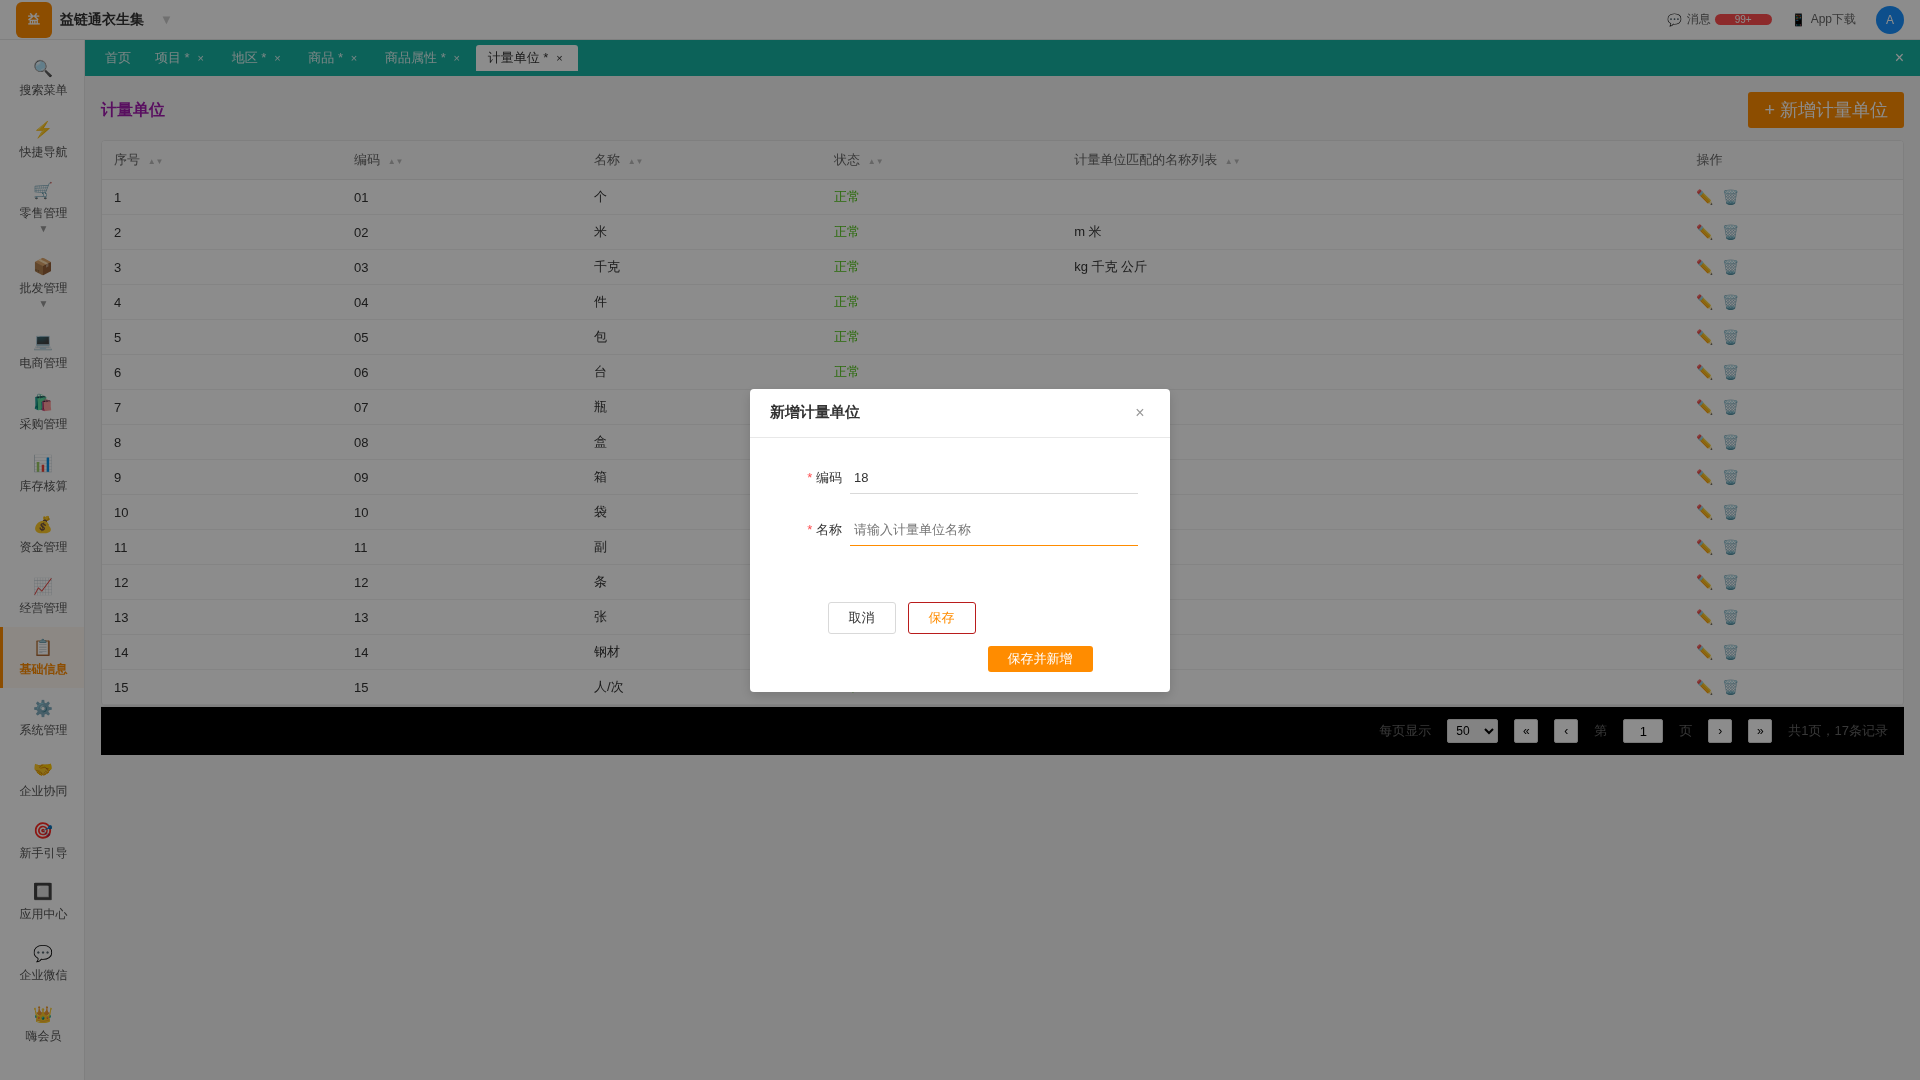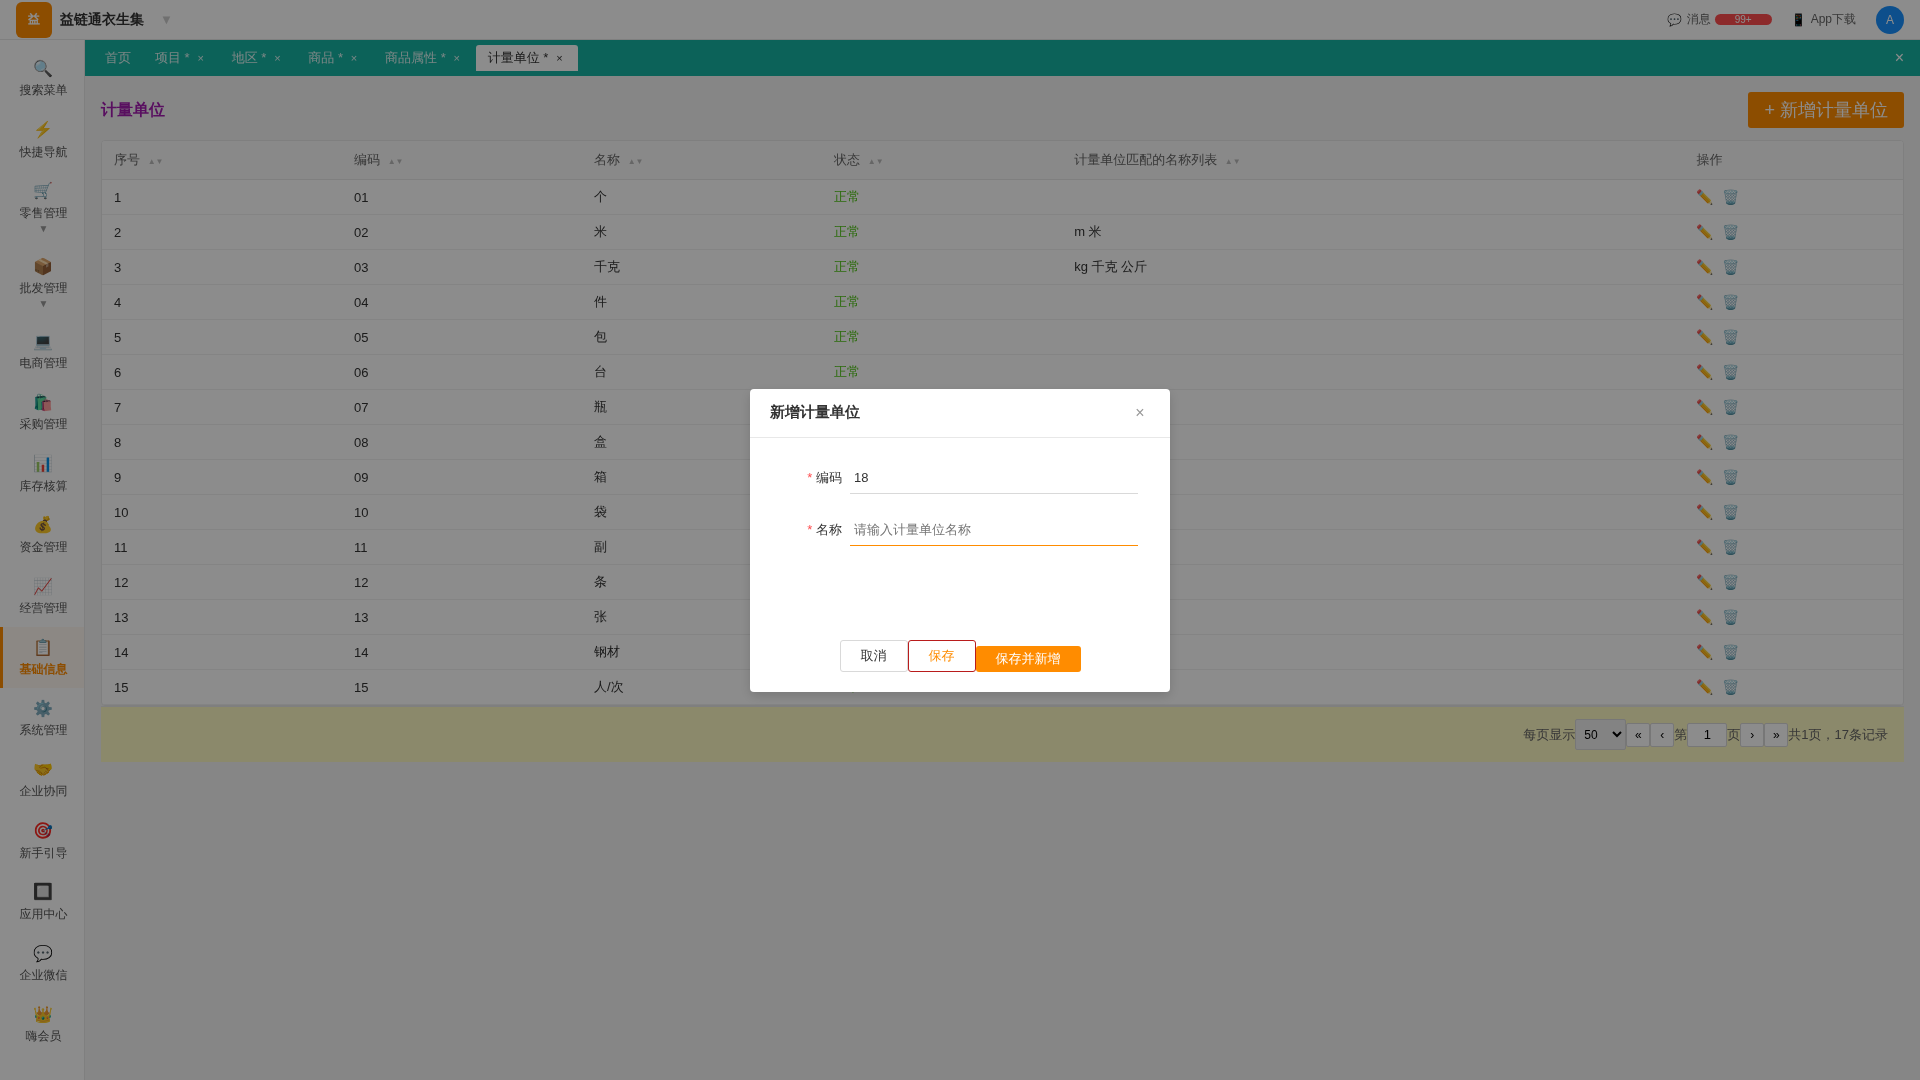--- a/index.html
+++ b/index.html
@@ -171,40 +171,40 @@
     tbody tr { border-bottom: 1px solid #f0f0f0; }
     tbody td { padding: 8px 12px; color: #333; }
     .status-normal { color: #52c41a; }
     .action-icons { display: flex; gap: 8px; align-items: center; }
     .action-icon { color: #999; cursor: pointer; font-size: 14px; }
 
     
     .pagination-area {
       display: flex; align-items: center; justify-content: flex-end;
       padding: 12px 16px;
-      background: #fef9c3;
+      background: #000000;
       border-top: 1px solid #e8e8e8;
       font-size: 13px; color: #666;
-      gap: 0;
+      gap: 16px;
     }
     .page-btn {
       width: 24px; height: 24px;
       border: 1px solid #d9d9d9;
       background: #fff; cursor: pointer;
       display: flex; align-items: center; justify-content: center;
       border-radius: 2px; font-size: 12px;
     }
     .page-input {
       width: 40px; height: 24px;
       border: 1px solid #d9d9d9;
       text-align: center; border-radius: 2px;
       font-size: 13px;
     }
     .page-size-select {
-      height: 31px; border: 1px solid #d9d9d9;
+      height: 24px; border: 1px solid #d9d9d9;
       border-radius: 2px; padding: 0 4px; font-size: 12px;
     }
 
     
     .overlay {
       position: fixed;
       top: 0; left: 0; right: 0; bottom: 0;
       background: rgba(0,0,0,0.45);
       z-index: 1000;
       display: flex; align-items: center; justify-content: center;
@@ -252,23 +252,23 @@
       border-bottom: 1px solid #d9d9d9;
       outline: none;
       font-size: 13px;
       padding: 0 4px;
       color: #333;
     }
     .form-input.highlighted {
       border-bottom-color: #ff8c00;
     }
     .modal-footer {
-      display: flex; align-items: flex-end; justify-content: center;
+      display: flex; align-items: flex-start; justify-content: center;
       padding: 12px 20px 20px;
-      gap: 0;
+      gap: 12px;
     }
     .btn-cancel {
       padding: 6px 20px;
       border: 1px solid #d9d9d9;
       background: #fff; cursor: pointer;
       border-radius: 3px; font-size: 13px; color: #333;
     }
     .btn-save {
       padding: 6px 20px;
       border: 1px solid #b91c1c;

